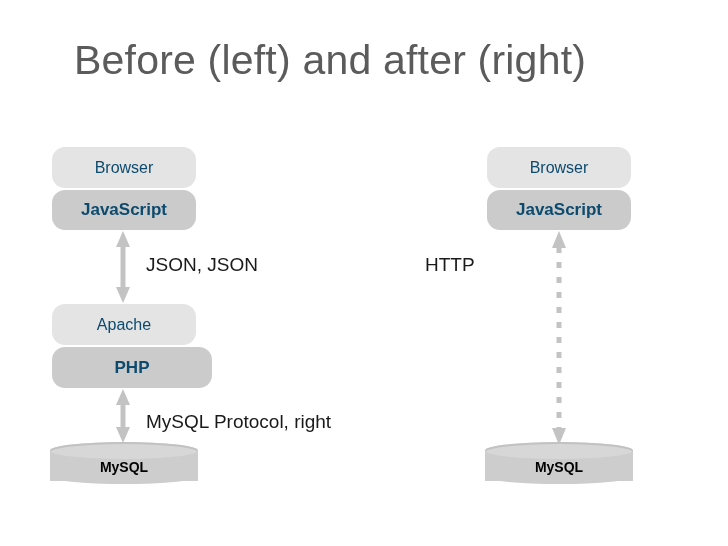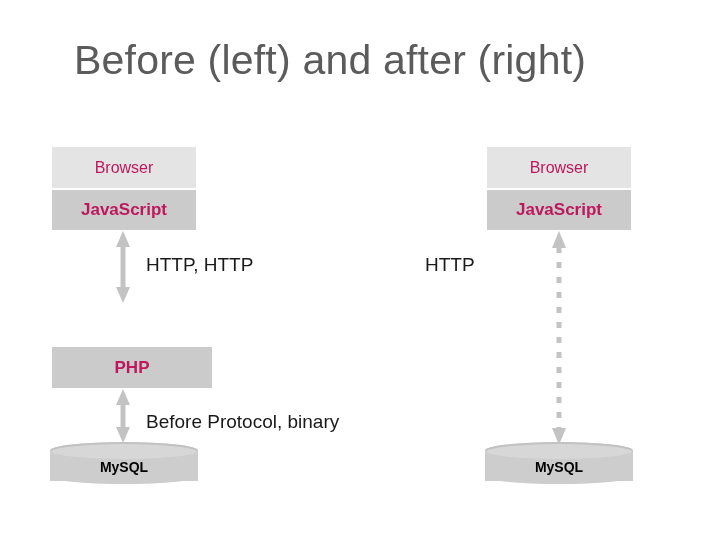--- a/index.html
+++ b/index.html
@@ -39,22 +39,23 @@
     margin-left: 40px;
   }
 
   
   .box {
     position: absolute;
     box-sizing: border-box;
     display: flex;
     align-items: center;
     justify-content: center;
-    color: #be185d;
+    color: #0c4a6e;
     text-align: center;
+    border-radius: 13px;
   }
   .box.light {
     background: #e4e4e4;
     font-weight: 400;
     font-size: 16px;
   }
   .box.dark {
     background: #cbcbcb;
     font-weight: bold;
     font-size: 17px;
@@ -139,36 +140,39 @@
   </div>
 
   <div class="arrow" style="left:113px; top:231px;">
     <svg width="20" height="72" viewBox="0 0 20 72">
       <polygon points="10,0 17,16 3,16" fill="#c3c3c3"></polygon>
       <rect x="7.5" y="14" width="5" height="44" fill="#c3c3c3"></rect>
       <polygon points="10,72 17,56 3,56" fill="#c3c3c3"></polygon>
     </svg>
   </div>
 
-  <div class="edge-label" style="left:146px; top:254px;">HTTP, HTTP</div>
-
+  <div class="edge-label" style="left:146px; top:254px;">JSON, JSON</div>
+
+  <div class="box light" style="left:52px; top:304px; width:144px; height:41px;">
+    <span>Apache</span>
+  </div>
 
   <div class="box dark" style="left:52px; top:347px; width:160px; height:41px;">
     <span>PHP</span>
   </div>
 
   <div class="arrow" style="left:113px; top:389px;">
     <svg width="20" height="54" viewBox="0 0 20 54">
       <polygon points="10,0 17,16 3,16" fill="#c3c3c3"></polygon>
       <rect x="7.5" y="14" width="5" height="26" fill="#c3c3c3"></rect>
       <polygon points="10,54 17,38 3,38" fill="#c3c3c3"></polygon>
     </svg>
   </div>
 
-  <div class="edge-label" style="left:146px; top:411px;">Before Protocol, binary</div>
+  <div class="edge-label" style="left:146px; top:411px;">MySQL Protocol, right</div>
 
   <div class="cylinder" style="left:50px; top:442px;">
     <div class="cyl-body"></div>
     <div class="cyl-bottom"></div>
     <div class="cyl-top"></div>
     <div class="cyl-label">MySQL</div>
   </div>
 
   <div class="box light" style="left:487px; top:147px; width:144px; height:41px;">
     <span>Browser</span>

